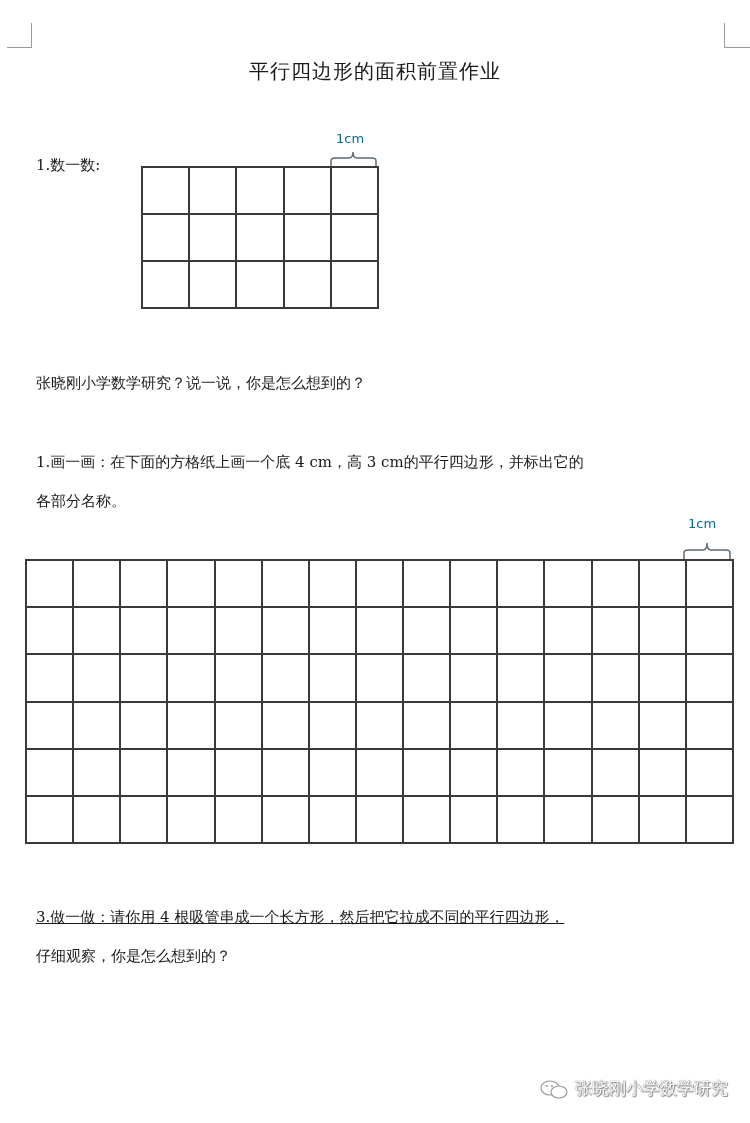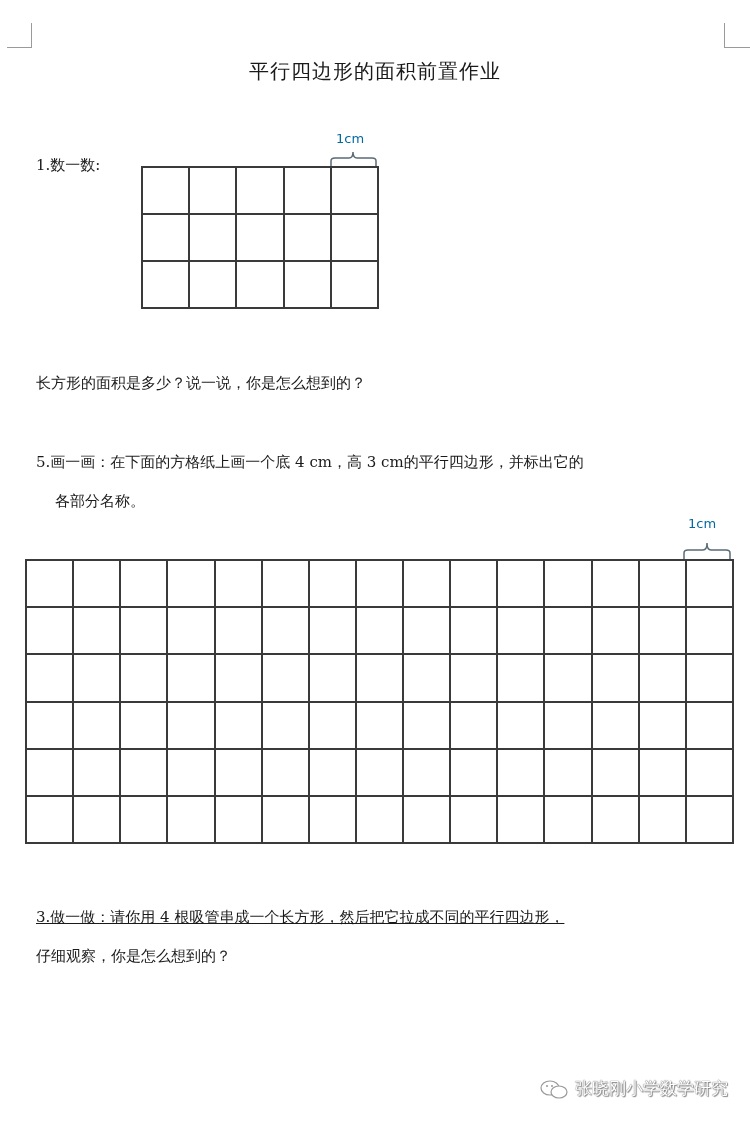--- a/index.html
+++ b/index.html
@@ -46,24 +46,24 @@
     <div class="cell"></div>
     <div class="cell"></div>
     <div class="cell"></div>
     <div class="cell"></div>
     <div class="cell"></div>
     <div class="cell"></div>
     <div class="cell"></div>
     <div class="cell"></div>
   </div>
 
-<div class="abs text" style="top:366px;">长方形的面积是多少？说一说，你是怎么想到的？</div>
+<div class="abs text" style="top:366px;">张晓刚小学数学研究？说一说，你是怎么想到的？</div>
 
-<div class="abs text" style="top:445px;">5.画一画：在下面的方格纸上画一个底 4 cm，高 3 cm的平行四边形，并标出它的</div>
-<div class="abs text" style="top:484px;margin-left:19px;">各部分名称。</div>
+<div class="abs text" style="top:445px;">1.画一画：在下面的方格纸上画一个底 4 cm，高 3 cm的平行四边形，并标出它的</div>
+<div class="abs text" style="top:484px;">各部分名称。</div>
 
 <div class="abs unit-label" style="left:688px; top:516px;">1cm</div>
 <svg class="brace" style="left:682px; top:538px;" width="52" height="24">
   <path d="M2 22 L2 15 Q2 12 6 12 L21 12 Q25 12 25 5 Q25 12 29 12 L44 12 Q48 12 48 15 L48 22" fill="none" stroke="#5a6b78" stroke-width="1.5"></path>
 </svg>
 
 <div class="grid" id="grid2" style="left:25px; top:559px; width:709px; height:285px; grid-template-columns: repeat(15, 1fr); grid-template-rows: repeat(6, 1fr);">
     <div class="cell"></div>
     <div class="cell"></div>
     <div class="cell"></div>

